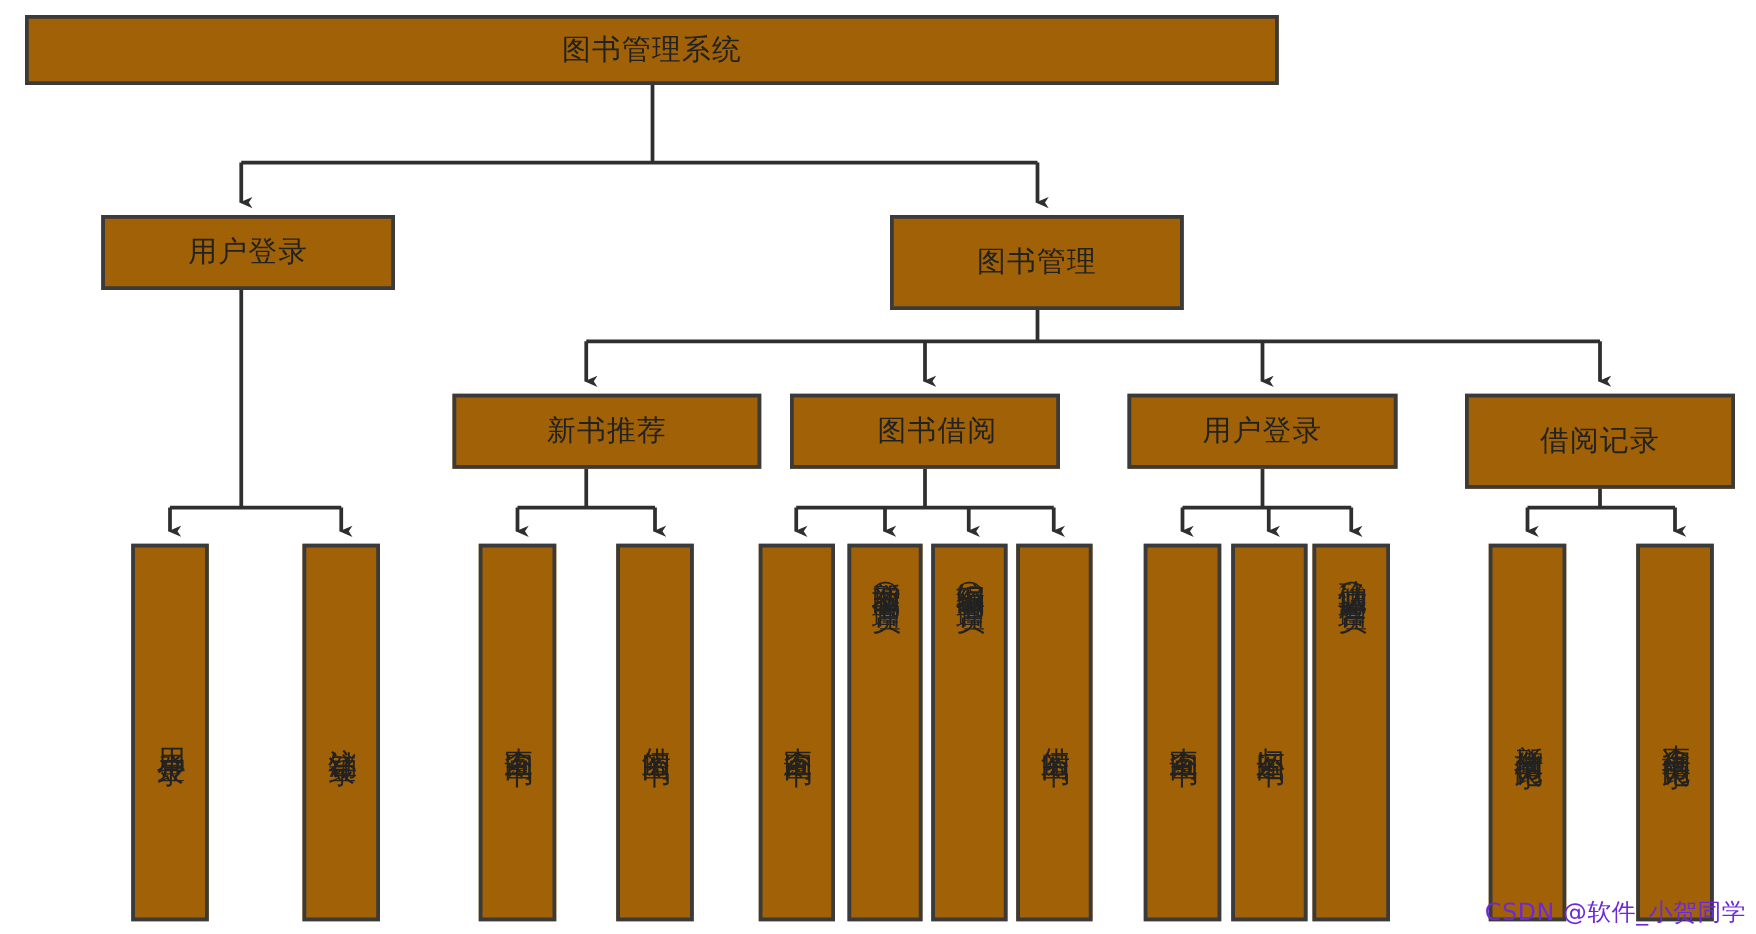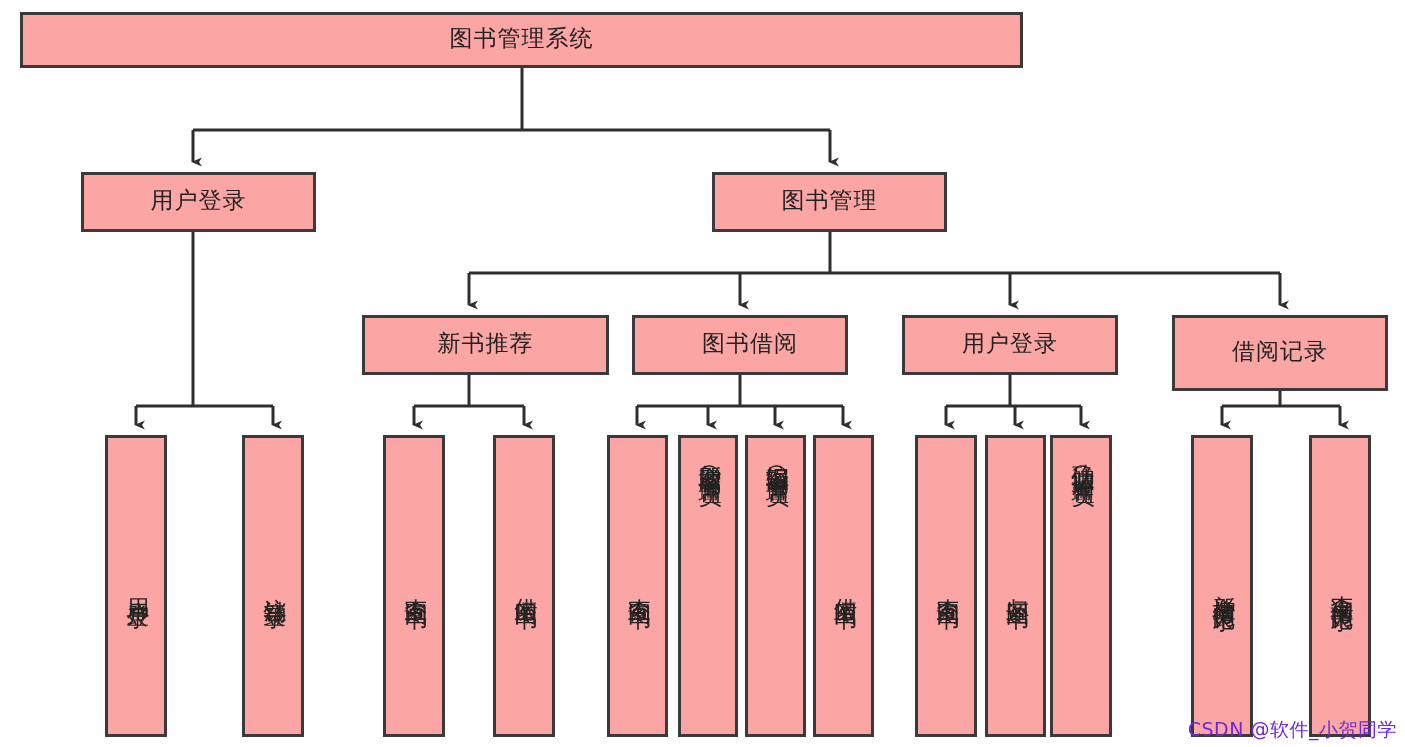--- a/index.html
+++ b/index.html
@@ -22,26 +22,25 @@
     left: 0;
     top: 0;
     width: 1405px;
     height: 747px;
     pointer-events: none;
   }
   .node {
     position: absolute;
     box-sizing: border-box;
     border: 3px solid #3a3a3a;
-    background: #fca5a5;
+    background: #a16207;
     display: flex;
     align-items: center;
     justify-content: center;
     color: #222222;
-    font-family: Liberation Mono, monospace;
   }
   .node .label {
     display: block;
     text-align: center;
     line-height: 1.15;
   }
   
   .node.h .label {
     font-size: 23px;
     letter-spacing: 1px;
@@ -133,21 +132,21 @@
     </g>
   </svg>
 
   <div class="node h root" style="left:20px; top:12px; width:1003px; height:56px;">
     <span class="label">图书管理系统</span>
   </div>
 
   <div class="node h" style="left:81px; top:172px; width:235px; height:60px;">
     <span class="label">用户登录</span>
   </div>
-  <div class="node h" style="left:712px; top:172px; width:235px; height:60px;">
+  <div class="node h" style="left:712px; top:172px; width:235px; height:76px;">
     <span class="label">图书管理</span>
   </div>
 
   <div class="node h" style="left:362px; top:315px; width:247px; height:60px;">
     <span class="label">新书推荐</span>
   </div>
   <div class="node h" style="left:632px; top:315px; width:216px; height:60px;padding-left:20px;">
     <span class="label">图书借阅</span>
   </div>
   <div class="node h" style="left:902px; top:315px; width:216px; height:60px;">

